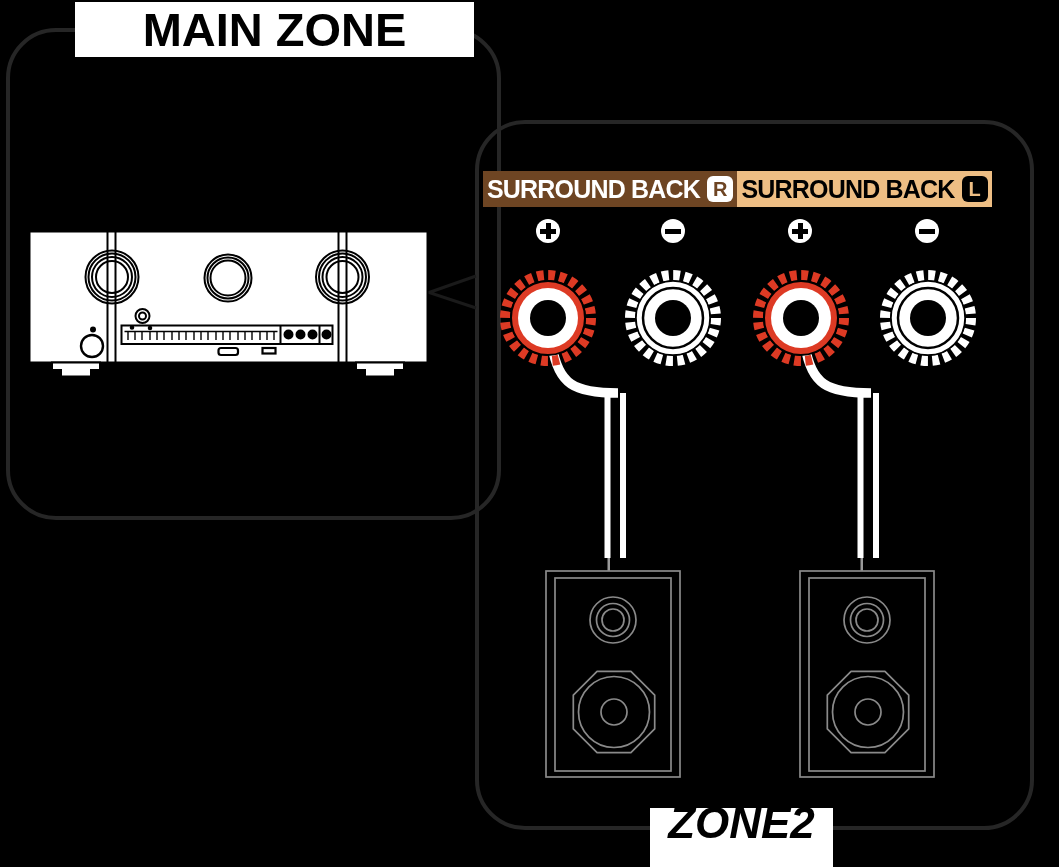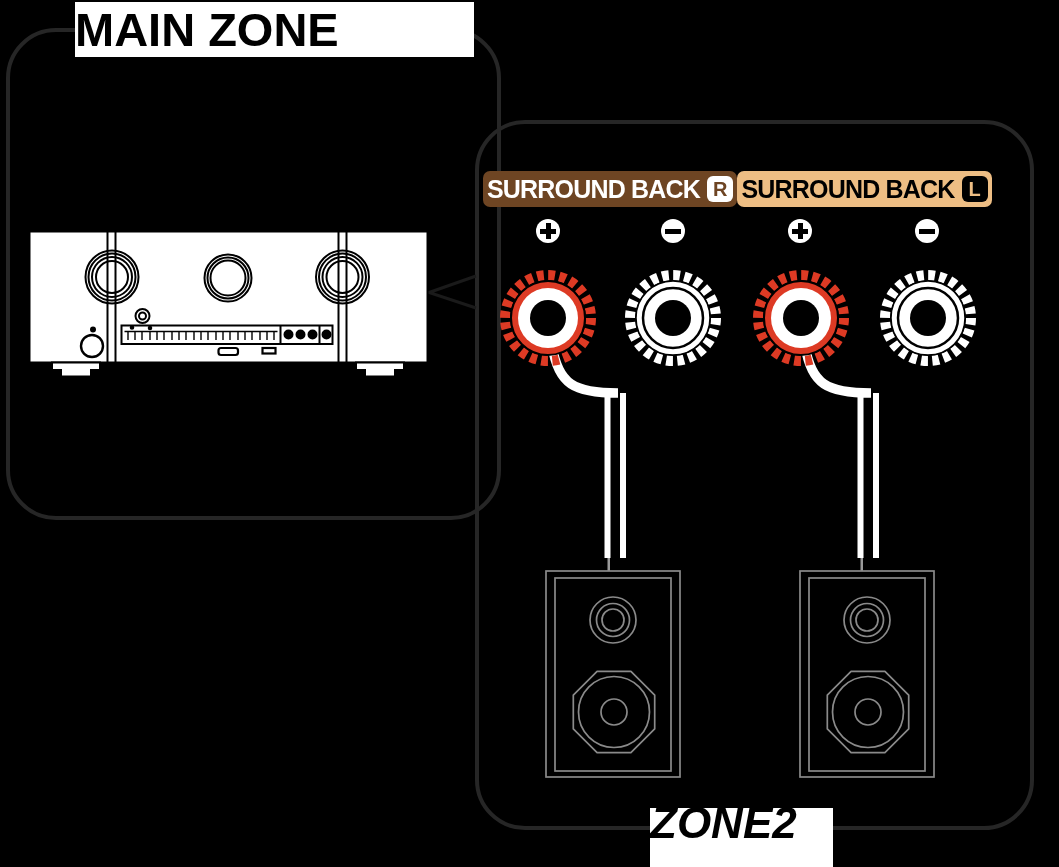--- a/index.html
+++ b/index.html
@@ -1,26 +1,26 @@
 <!DOCTYPE html>
 <html><head>
 <meta charset="utf-8">
 <style>
   html,body{margin:0;padding:0;background:#000;}
   #stage{position:relative;width:1059px;height:867px;background:#000;overflow:hidden;
          font-family:"Liberation Sans","DejaVu Sans",sans-serif;}
   #diagram-svg{position:absolute;left:0;top:0;}
 
-  .zone-label{position:absolute;background:#fff;display:flex;align-items:center;}
+  .zone-label{position:absolute;background:#fff;display:flex;align-items:center;justify-content:center;}
   #main-zone-label{left:75px;top:2px;width:399px;height:55px;}
   #main-zone-label span{font-size:47px;font-weight:bold;color:#000;letter-spacing:0px;}
   #zone2-label{left:650px;top:808px;width:183px;height:60px;align-items:flex-start;font-style:italic;}
   #zone2-label span{font-size:44px;font-weight:bold;color:#000;line-height:34px;margin-top:-2px;}
 
-  .term-label{position:absolute;top:171px;height:36px;display:flex;align-items:center;justify-content:center;gap:7px;border-radius:7px;}
+  .term-label{position:absolute;top:171px;height:36px;display:flex;align-items:center;justify-content:center;gap:7px;}
   #sb-r-label{left:483px;width:254px;background:#6E4523;}
   #sb-r-label .txt{color:#fff;}
   #sb-l-label{left:737px;width:255px;background:#EEBE84;}
   #sb-l-label .txt{color:#000;}
   .term-label .txt{font-size:25px;font-weight:bold;letter-spacing:-0.8px;}
   .badge{display:flex;align-items:center;justify-content:center;width:26px;height:26px;border-radius:6px;
          font-size:20px;font-weight:bold;}
   #sb-r-label .badge{background:#fff;color:#6E4523;}
   #sb-l-label .badge{background:#000;color:#EEBE84;}
 

